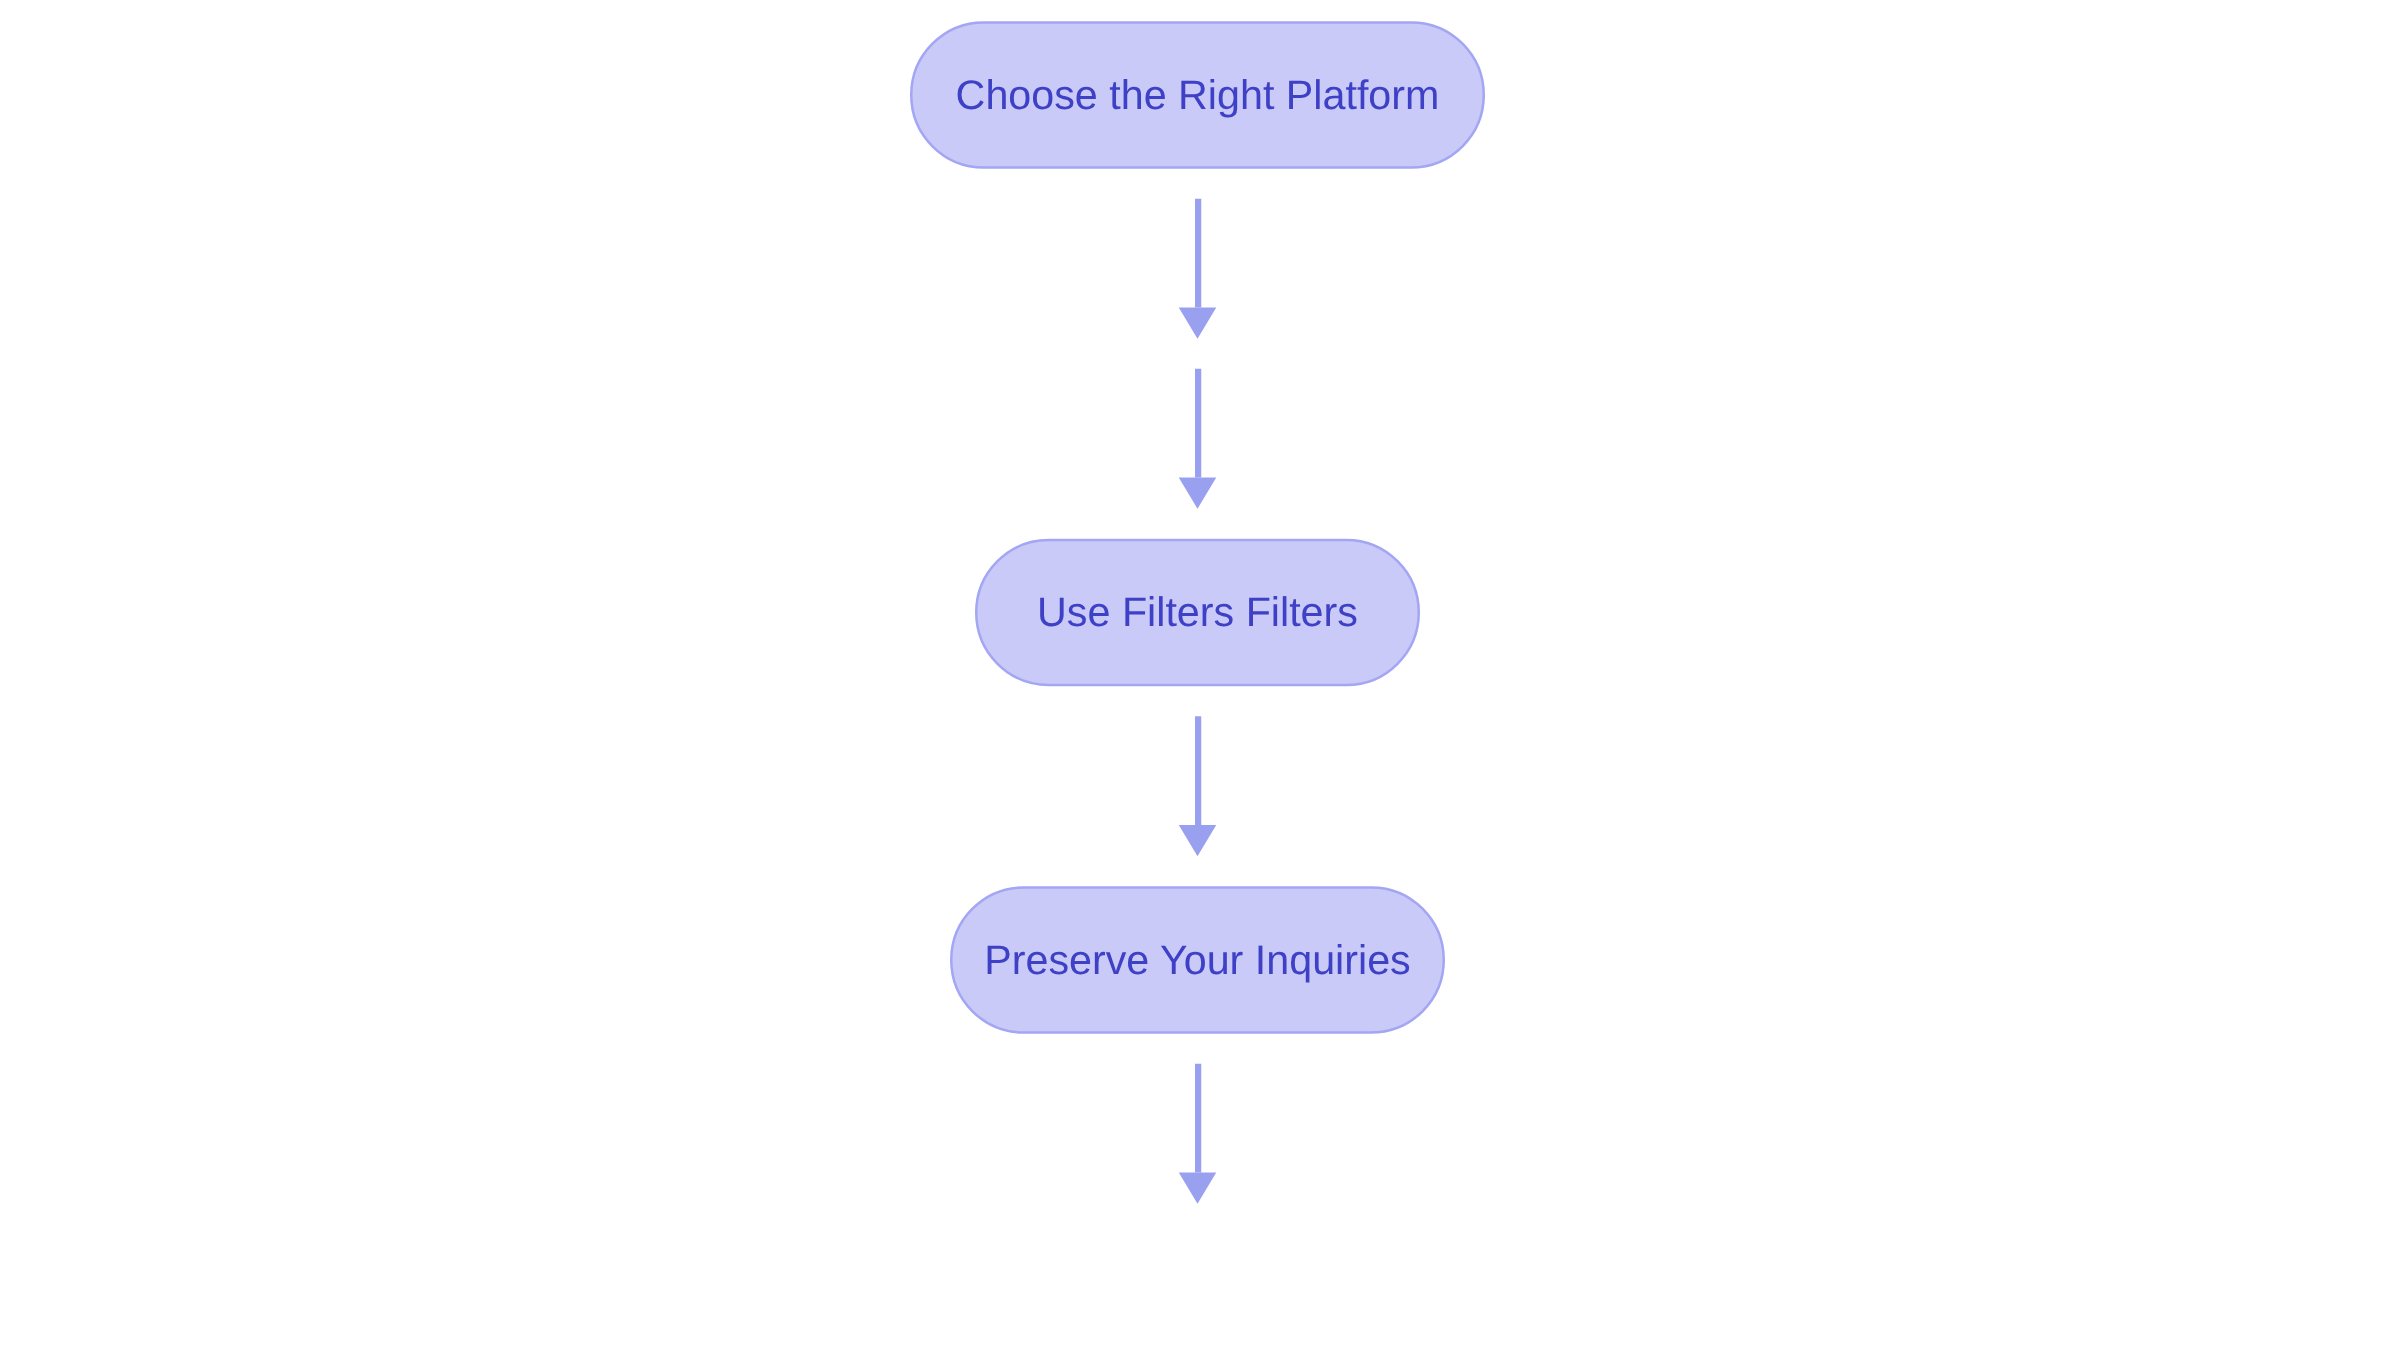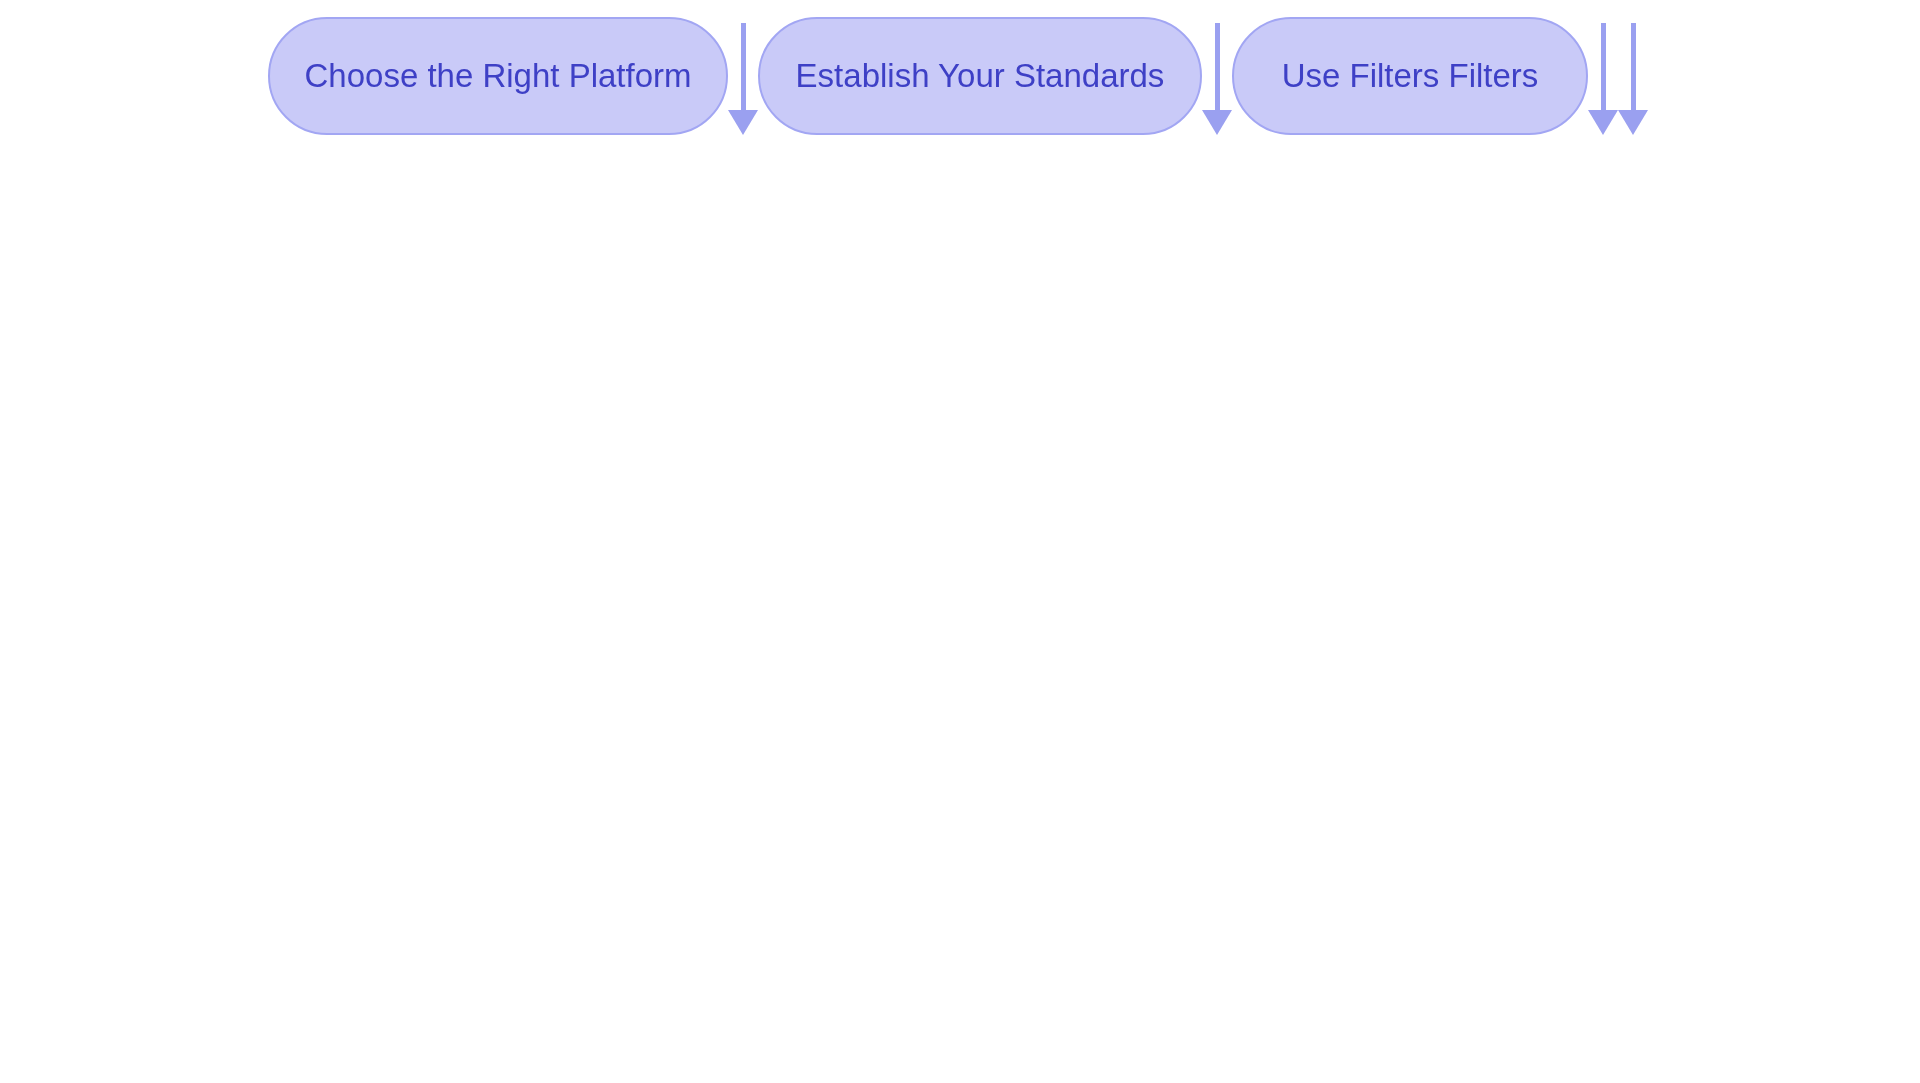--- a/index.html
+++ b/index.html
@@ -18,21 +18,23 @@
     height: 1083px;
     background: var(--bg, #ffffff);
     overflow: hidden;
   }
   .flow {
     position: absolute;
     left: 958px;
     top: 17px;
     transform: translateX(-50%);
     display: flex;
-    align-items: flex-end;
+    flex-direction: column;
+    align-items: center;
+    gap: 24px;
   }
   .node {
     box-sizing: border-box;
     height: 118px;
     border-radius: 59px;
     background: var(--fill, #c9caf8);
     border: 2px solid var(--border, #a2a6f3);
     display: flex;
     align-items: center;
     justify-content: center;
@@ -78,38 +80,38 @@
 
     <div class="node n1">
       <span class="node-label">Choose the Right Platform</span>
     </div>
 
     <div class="arrow">
       <div class="arrow-line"></div>
       <div class="arrow-head"></div>
     </div>
 
-    <div class="node n2">
-      <span class="node-label">Establish Your Standards</span>
-    </div>
 
     <div class="arrow">
       <div class="arrow-line"></div>
       <div class="arrow-head"></div>
     </div>
 
     <div class="node n3">
       <span class="node-label">Use Filters Filters</span>
     </div>
 
     <div class="arrow">
       <div class="arrow-line"></div>
       <div class="arrow-head"></div>
     </div>
 
+    <div class="node n4">
+      <span class="node-label">Preserve Your Inquiries</span>
+    </div>
 
     <div class="arrow">
       <div class="arrow-line"></div>
       <div class="arrow-head"></div>
     </div>
 
 
   </div>
 </div>
 

